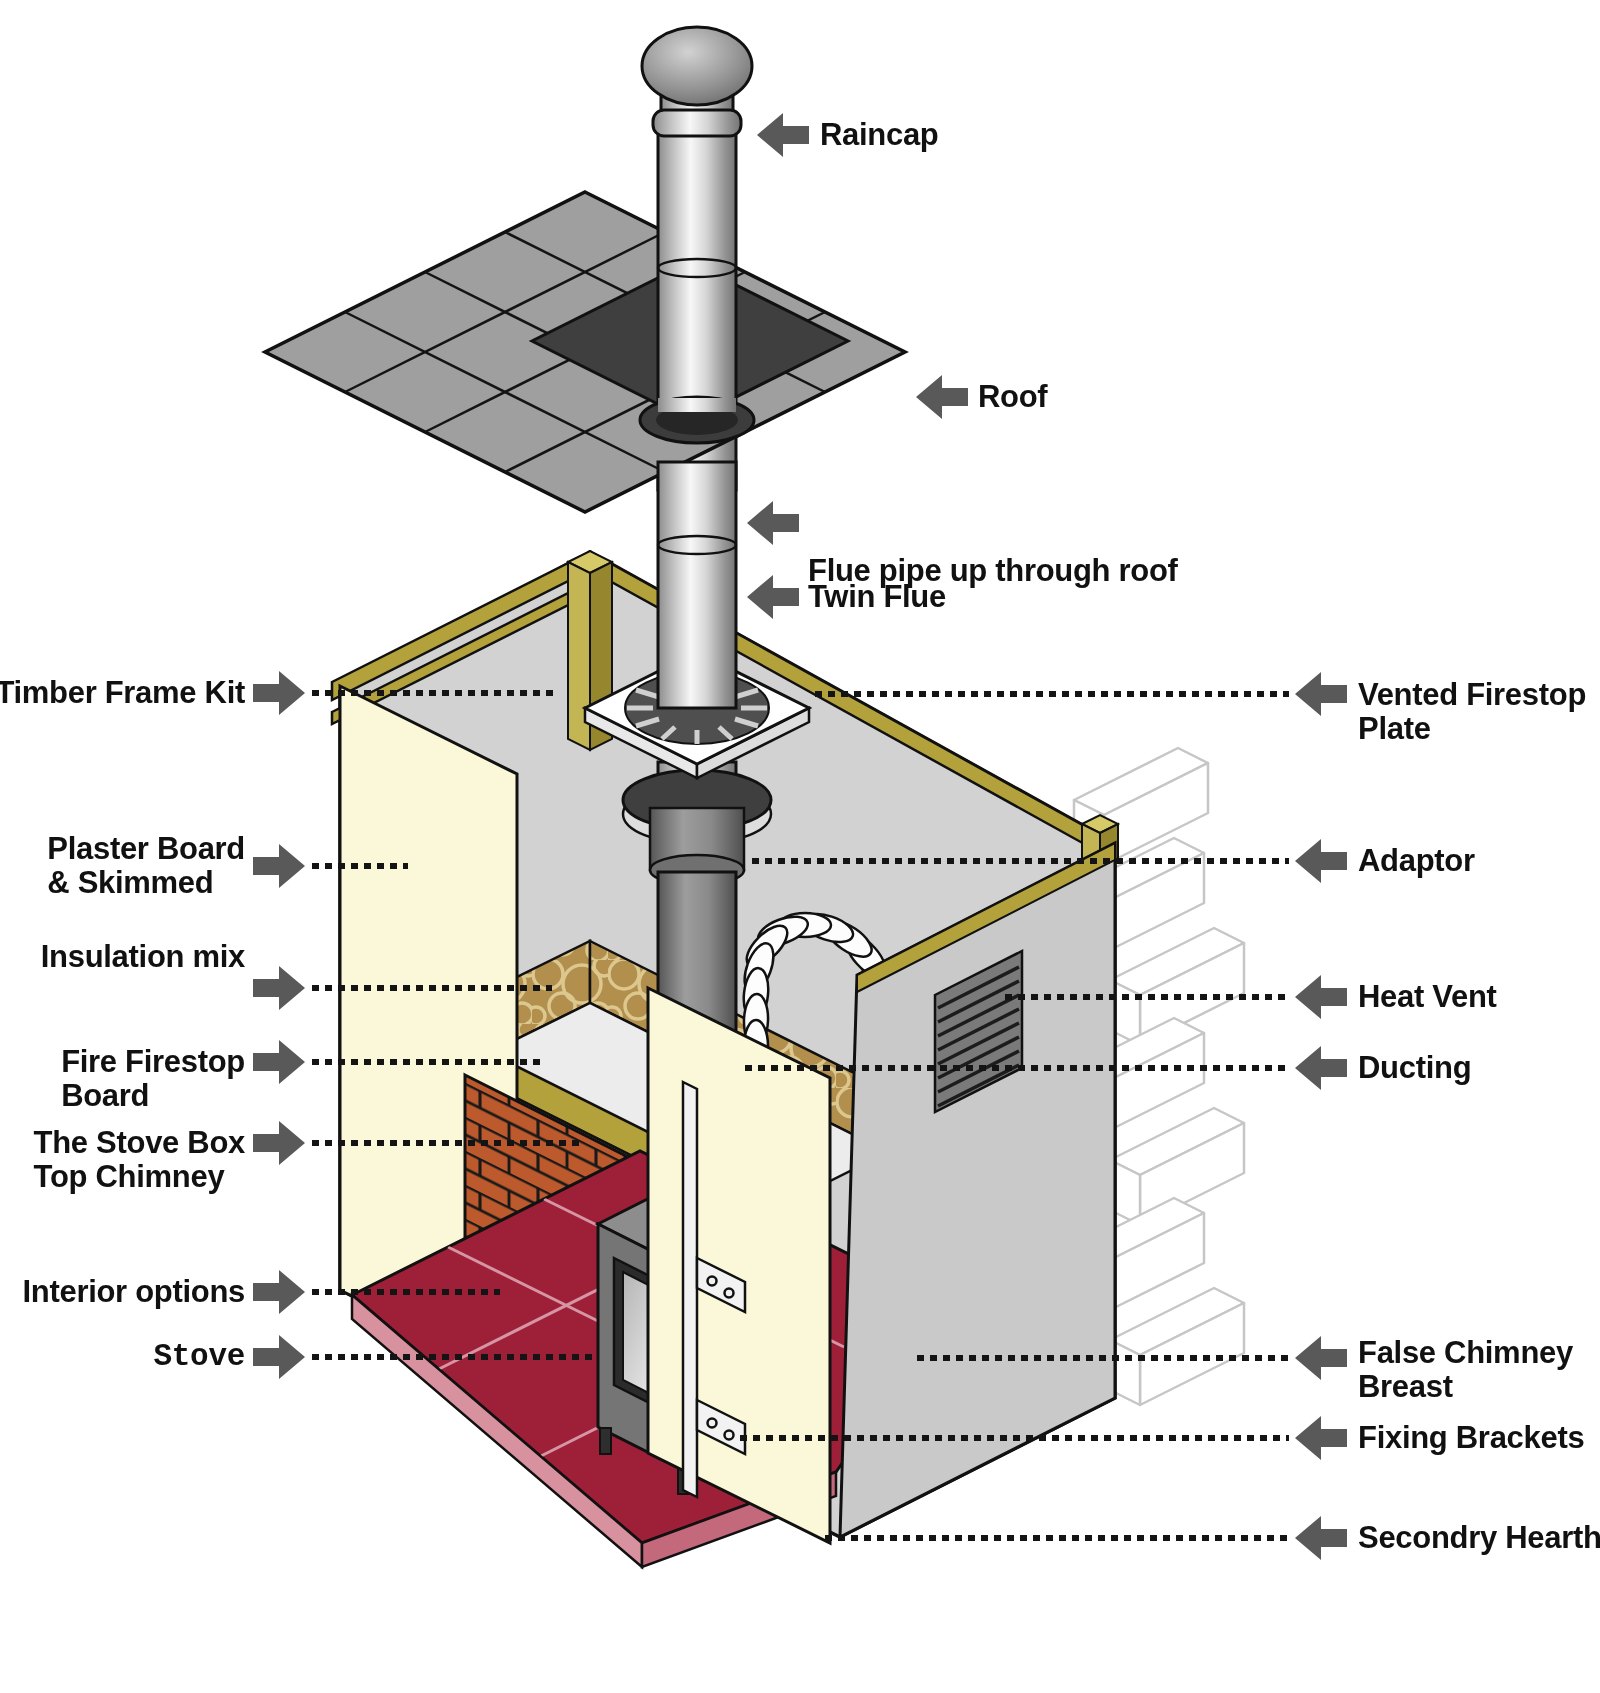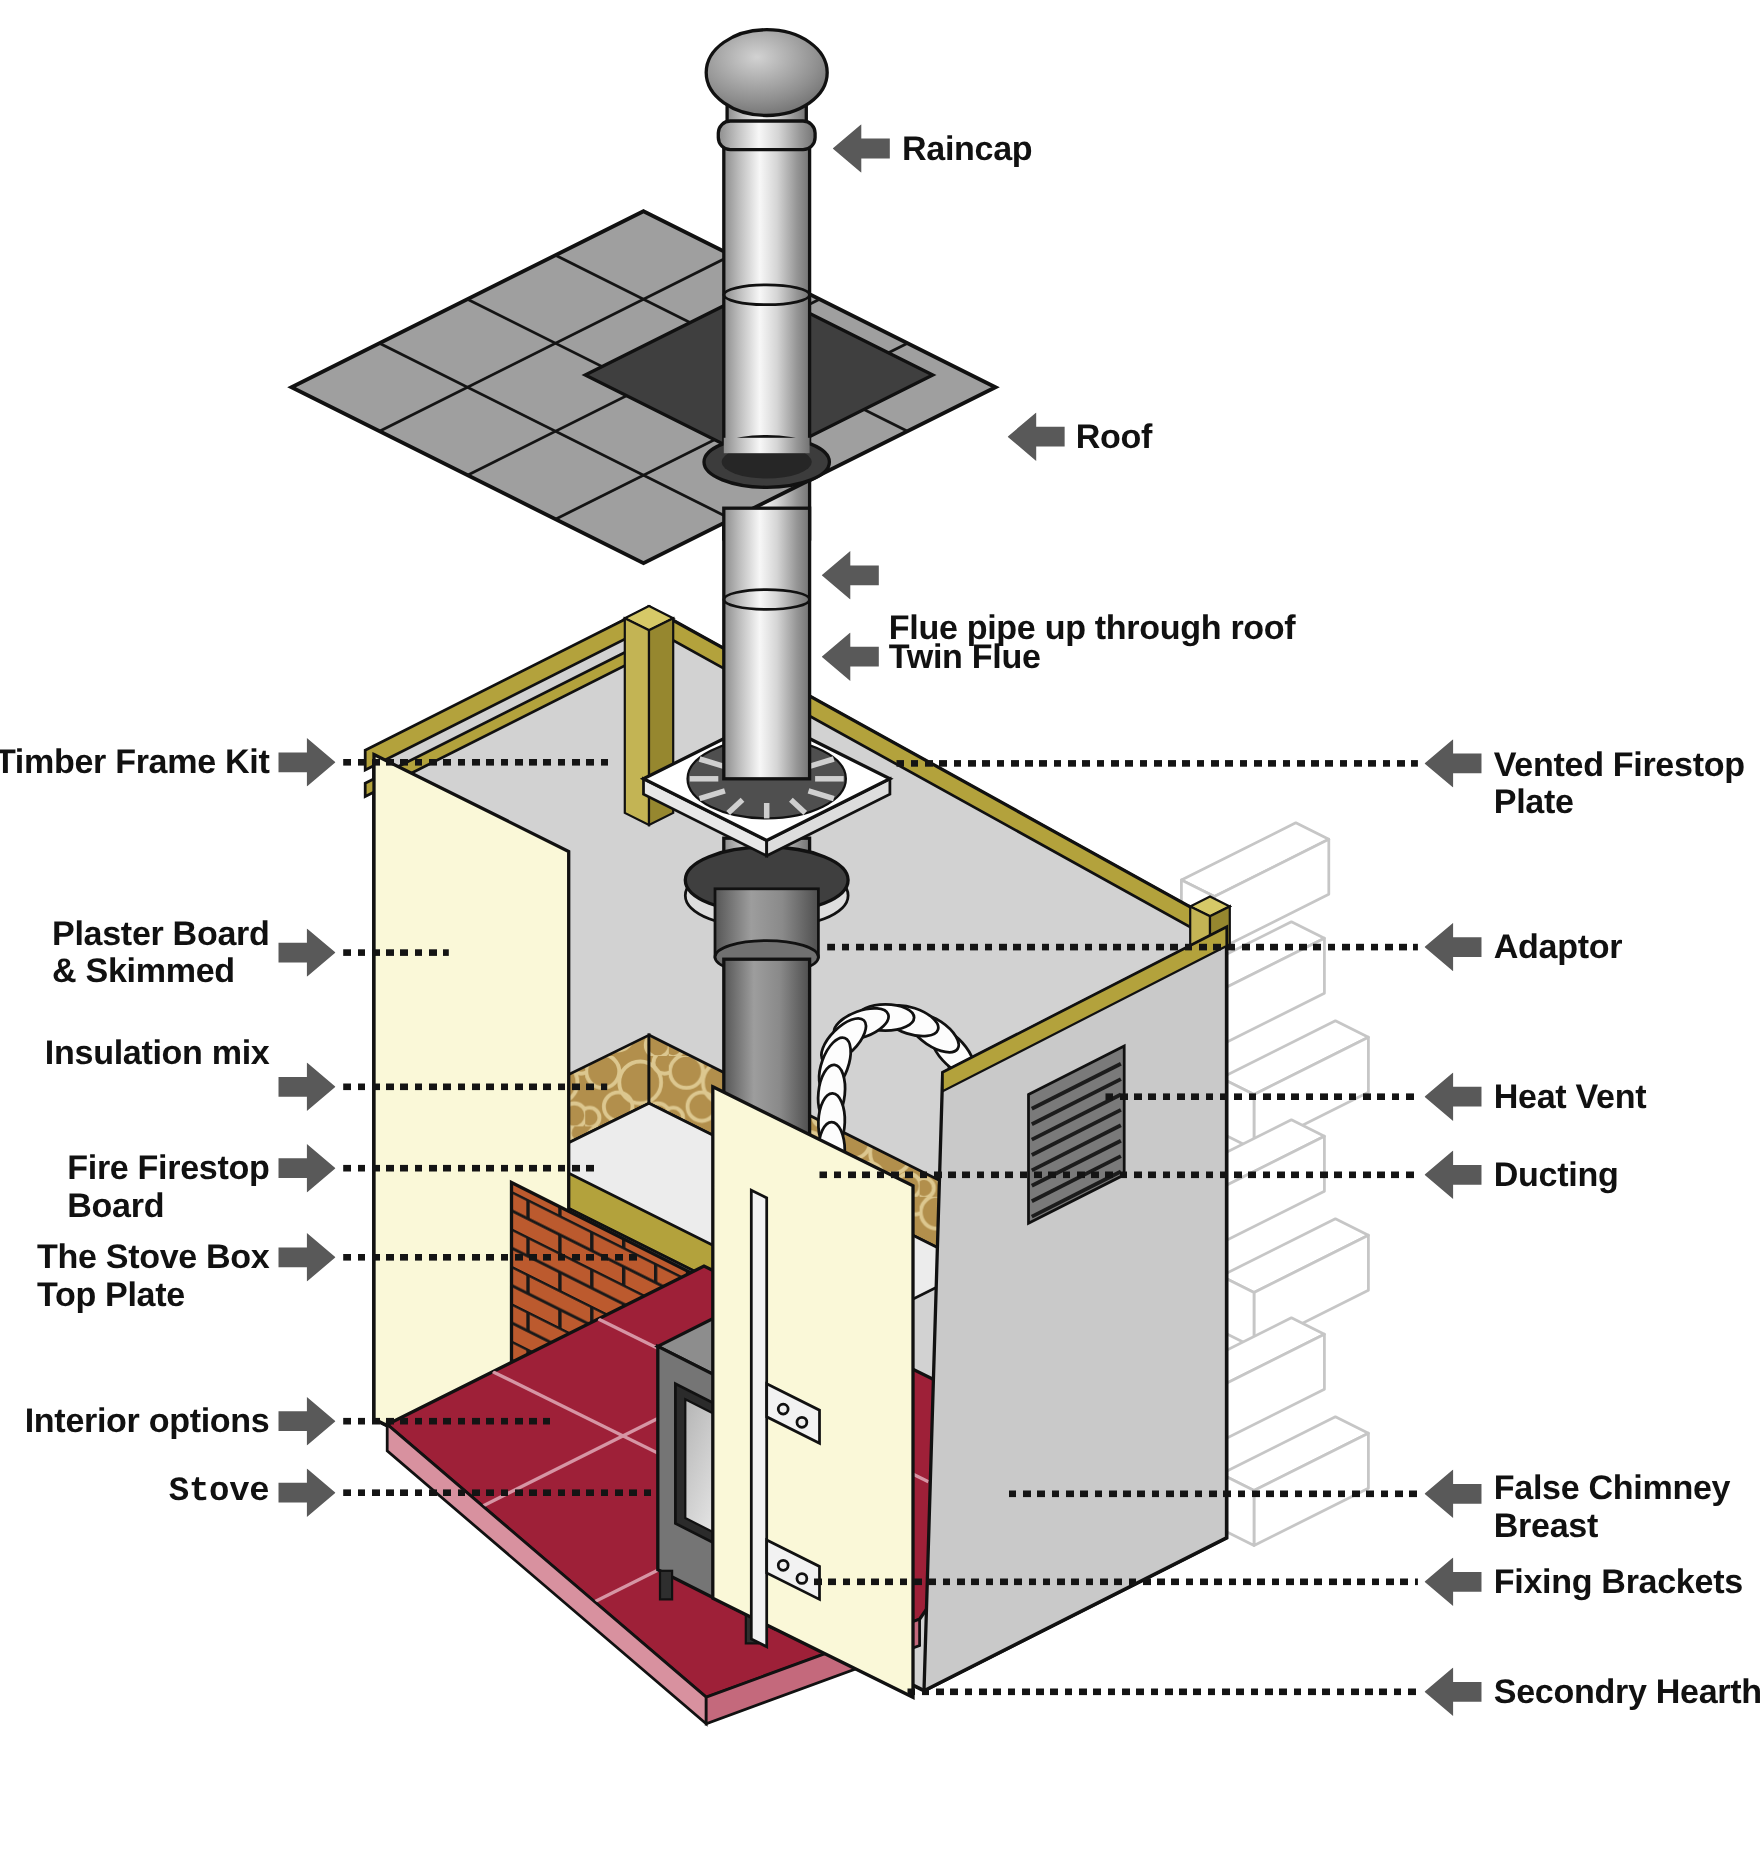--- a/index.html
+++ b/index.html
@@ -272,21 +272,21 @@
       <div class="lbl left" style="top: 940px; right: 1355px;"><span class="lline">Insulation mix</span></div>
       <div class="arrow" style="left: 253px; top: 966px;"><svg width="52" height="44" viewBox="0 0 52 44">
           <polygon points="0,13 26,13 26,0 52,22 26,44 26,31 0,31" fill="#595959"></polygon>
         </svg></div>
       <div class="dots" style="left: 312px; top: 985px; width: 240px;"></div>
       <div class="lbl left" style="top: 1045px; right: 1355px;"><span class="lline">Fire Firestop</span><br><span class="lline">Board</span></div>
       <div class="arrow" style="left: 253px; top: 1040px;"><svg width="52" height="44" viewBox="0 0 52 44">
           <polygon points="0,13 26,13 26,0 52,22 26,44 26,31 0,31" fill="#595959"></polygon>
         </svg></div>
       <div class="dots" style="left: 312px; top: 1059px; width: 233px;"></div>
-      <div class="lbl left" style="top: 1126px; right: 1355px;"><span class="lline">The Stove Box</span><br><span class="lline">Top Plate</span></div>
+      <div class="lbl left" style="top: 1126px; right: 1355px;"><span class="lline">The Stove Box</span><br><span class="lline">Top Chimney</span></div>
       <div class="arrow" style="left: 253px; top: 1121px;"><svg width="52" height="44" viewBox="0 0 52 44">
           <polygon points="0,13 26,13 26,0 52,22 26,44 26,31 0,31" fill="#595959"></polygon>
         </svg></div>
       <div class="dots" style="left: 312px; top: 1140px; width: 270px;"></div>
       <div class="lbl left" style="top: 1275px; right: 1355px;"><span class="lline">Interior options</span></div>
       <div class="arrow" style="left: 253px; top: 1270px;"><svg width="52" height="44" viewBox="0 0 52 44">
           <polygon points="0,13 26,13 26,0 52,22 26,44 26,31 0,31" fill="#595959"></polygon>
         </svg></div>
       <div class="dots" style="left: 312px; top: 1289px; width: 188px;"></div>
       <div class="lbl left" style="top: 1340px; right: 1355px; font-family: Liberation Mono, monospace;"><span class="lline">Stove</span></div>

